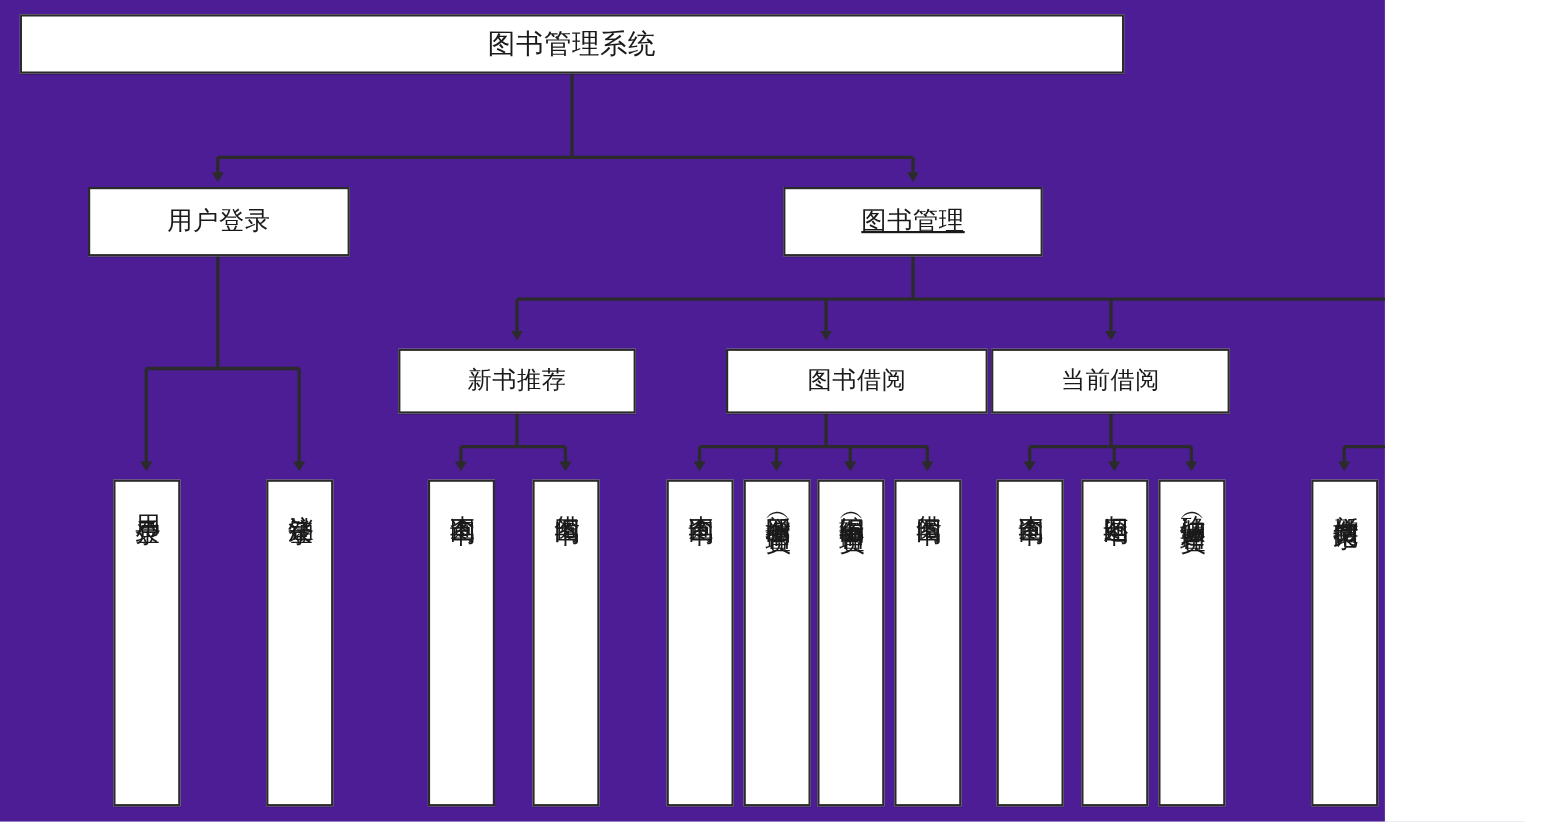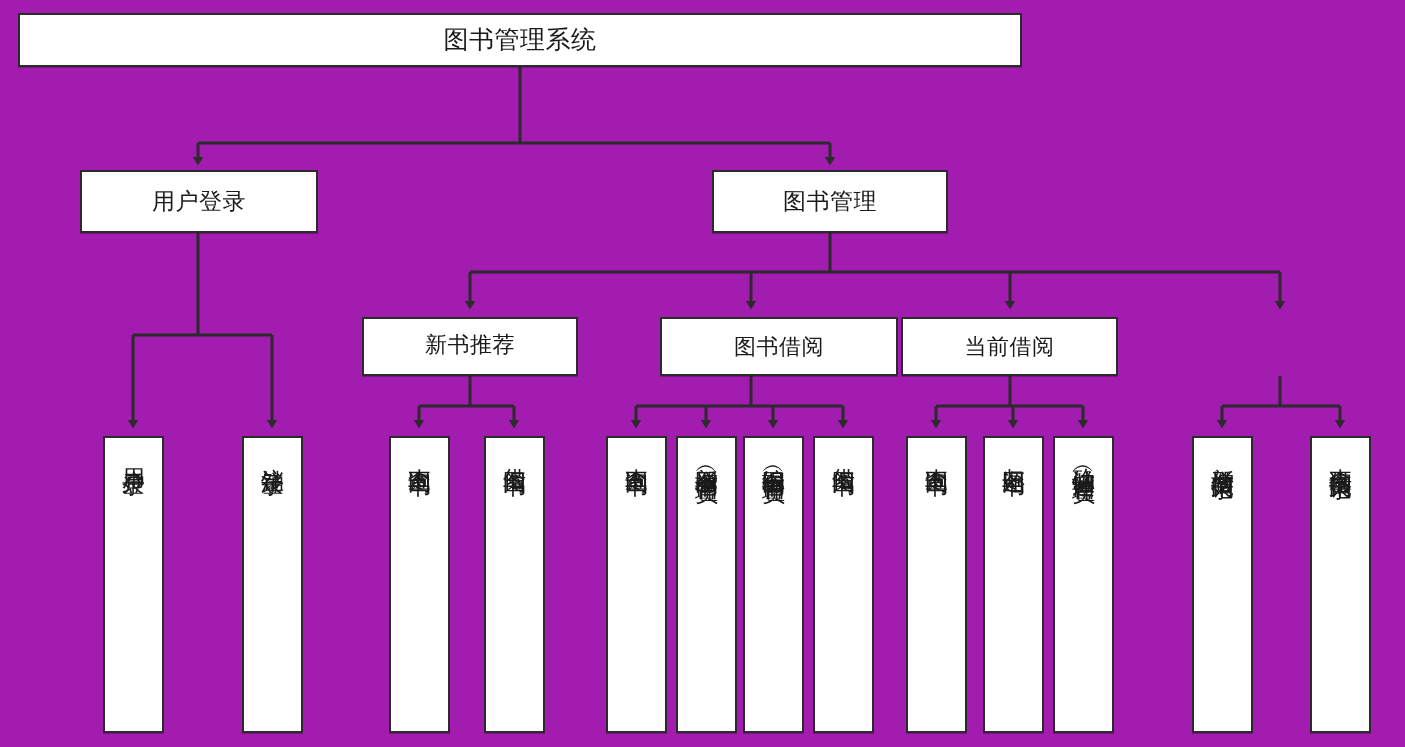--- a/index.html
+++ b/index.html
@@ -5,23 +5,23 @@
   html, body {
     margin: 0;
     padding: 0;
     background: #ffffff;
   }
   body {
     font-family: "DejaVu Sans", "Liberation Sans", sans-serif;
   }
   #canvas {
     position: relative;
-    width: 1405px;
+    width: 1259px;
     height: 747px;
-    background: #a21caf;
+    background: #4c1d95;
     overflow: hidden;
   }
   svg.wires {
     position: absolute;
     left: 0;
     top: 0;
     width: 1405px;
     height: 747px;
     pointer-events: none;
   }
@@ -125,25 +125,25 @@
     </g>
   </svg>
 
   <div class="node horiz" id="n-root" style="left:18px; top:13px; width:1004px; height:54px;">
     <span class="label">图书管理系统</span>
   </div>
 
   <div class="node horiz lvl2" style="left:80px; top:170px; width:238px; height:63px;">
     <span class="label">用户登录</span>
   </div>
-  <div class="node horiz lvl2" style="left:712px; top:170px; width:236px; height:63px;">
+  <div class="node horiz lvl2" style="left:712px; top:170px; width:236px; height:63px;text-decoration:underline;">
     <span class="label">图书管理</span>
   </div>
 
-  <div class="node horiz lvl3" style="left:362px; top:317px; width:216px; height:59px;font-family:Liberation Mono, monospace;">
+  <div class="node horiz lvl3" style="left:362px; top:317px; width:216px; height:59px;">
     <span class="label">新书推荐</span>
   </div>
   <div class="node horiz lvl3" style="left:660px; top:317px; width:238px; height:59px;">
     <span class="label">图书借阅</span>
   </div>
   <div class="node horiz lvl3" style="left:901px; top:317px; width:217px; height:59px;">
     <span class="label">当前借阅</span>
   </div>
 
   <div class="node vert leaf" style="left:103px; top:436px; width:61px; height:297px;">

